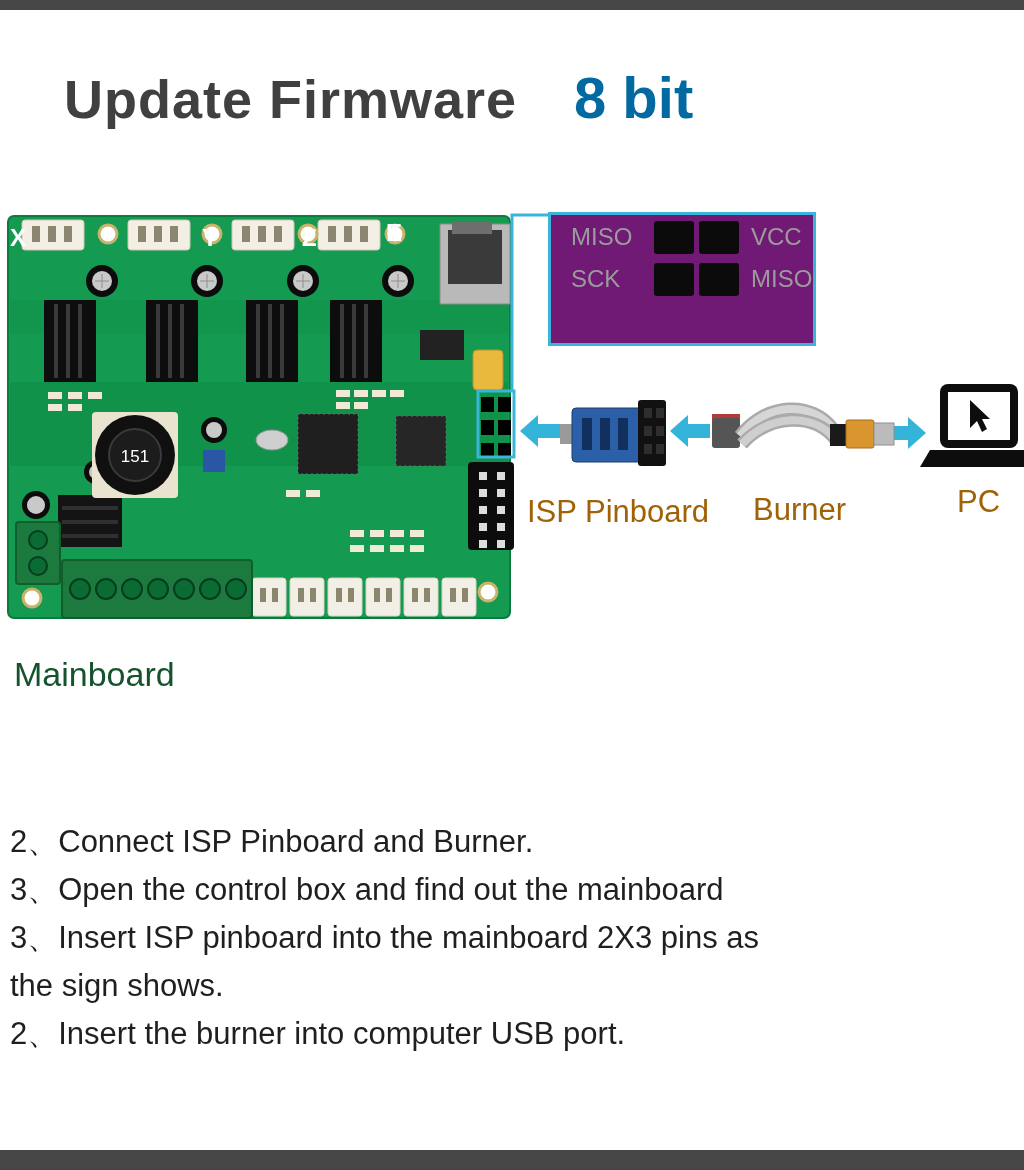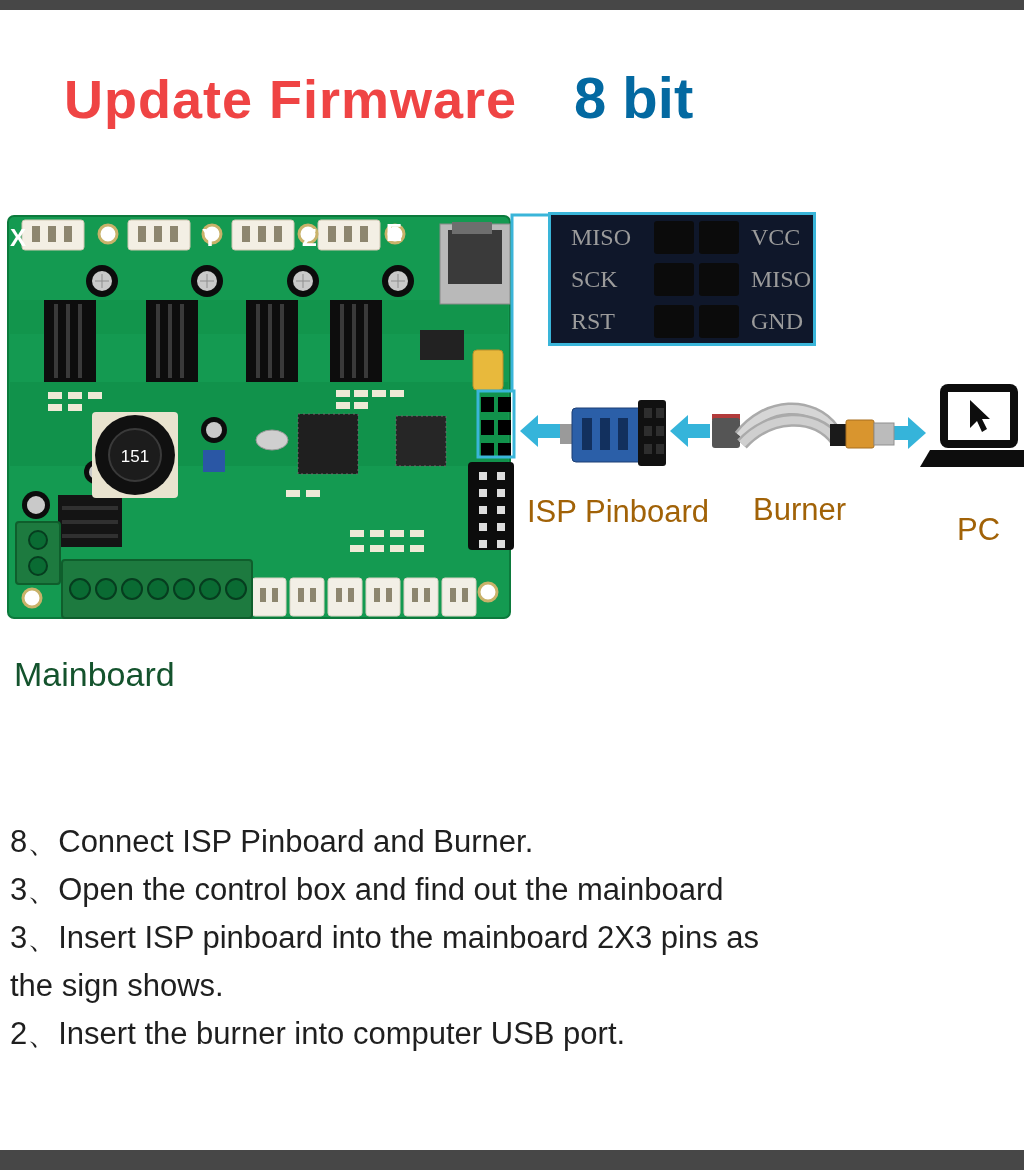--- a/index.html
+++ b/index.html
@@ -1,37 +1,37 @@
 <!DOCTYPE html>
 <html><head>
 <meta charset="utf-8">
 <style>
   html,body{margin:0;padding:0;background:#fff;}
   .page{position:relative;width:1024px;height:1170px;background:#ffffff;overflow:hidden;
         font-family:"Liberation Sans",sans-serif;color:#1d1d1d;}
   .bar{position:absolute;left:0;width:1024px;background:#474747;}
   .bar-top{top:0;height:10px;}
   .bar-bottom{top:1150px;height:20px;}
-  .title-left{position:absolute;left:64px;top:68px;font-size:54px;font-weight:700;color:#ef4444;letter-spacing:1px;}
+  .title-left{position:absolute;left:64px;top:68px;font-size:54px;font-weight:700;color:#404040;letter-spacing:1px;}
   .title-right{position:absolute;left:574px;top:64px;font-size:58px;font-weight:700;color:#0369a1;}
   .overlay{position:absolute;left:0;top:0;}
   
   .pinout{position:absolute;left:548px;top:212px;width:268px;height:134px;box-sizing:border-box;
-          border:3px solid #3ab5d9;background:#0f172a;display:grid;grid-template-rows:repeat(3,1fr);
-          padding:1px 0;z-index:3;font-family:Liberation Serif, serif;}
+          border:3px solid #3ab5d9;background:#701a75;display:grid;grid-template-rows:repeat(3,1fr);
+          padding:1px 0;z-index:3;}
   .pinout-row{display:grid;grid-template-columns:90px 110px 1fr;align-items:center;}
   .pin-left{padding-left:20px;color:#9b9b9b;font-size:24px;}
   .pin-right{color:#9b9b9b;font-size:24px;}
   .pin-pair{display:flex;gap:5px;justify-content:center;}
   .pin-sq{width:40px;height:33px;background:#0b0b0b;border-radius:3px;}
   
   .dev-label{position:absolute;font-size:31px;color:#a16207;z-index:3;}
   .lbl-isp{left:527px;top:494px;}
   .lbl-burner{left:753px;top:492px;}
-  .lbl-pc{left:957px;top:512px;}
+  .lbl-pc{left:957px;top:484px;}
   .mainboard-label{position:absolute;left:14px;top:655px;font-size:34px;color:#14532d;}
   
   .instructions{position:absolute;left:10px;top:818px;width:800px;font-size:31px;line-height:48px;color:#1f1f1f;}
   .instr-line{margin:0;}
 </style>
 </head>
 <body>
 
 <div class="page">
 
@@ -279,36 +279,28 @@
       <span class="pin-right">VCC</span>
     </div>
     <div class="pinout-row">
       <span class="pin-left">SCK</span>
       <span class="pin-pair">
         <span class="pin-sq"></span>
         <span class="pin-sq"></span>
       </span>
       <span class="pin-right">MISO</span>
     </div>
-    <div class="pinout-row">
-      <span class="pin-left">RST</span>
-      <span class="pin-pair">
-        <span class="pin-sq"></span>
-        <span class="pin-sq"></span>
-      </span>
-      <span class="pin-right">GND</span>
-    </div>
   </div>
 
   <div class="dev-label lbl-isp">ISP Pinboard</div>
   <div class="dev-label lbl-burner">Burner</div>
   <div class="dev-label lbl-pc">PC</div>
 
   <div class="mainboard-label">Mainboard</div>
 
   <div class="instructions">
-    <p class="instr-line">8、Connect ISP Pinboard and Burner.</p>
+    <p class="instr-line">2、Connect ISP Pinboard and Burner.</p>
     <p class="instr-line">3、Open the control box and find out the mainboard</p>
     <p class="instr-line">3、Insert ISP pinboard into the mainboard 2X3 pins as the sign shows.</p>
     <p class="instr-line">2、Insert the burner into computer USB port.</p>
   </div>
 
 </div>
 
 </body></html>

